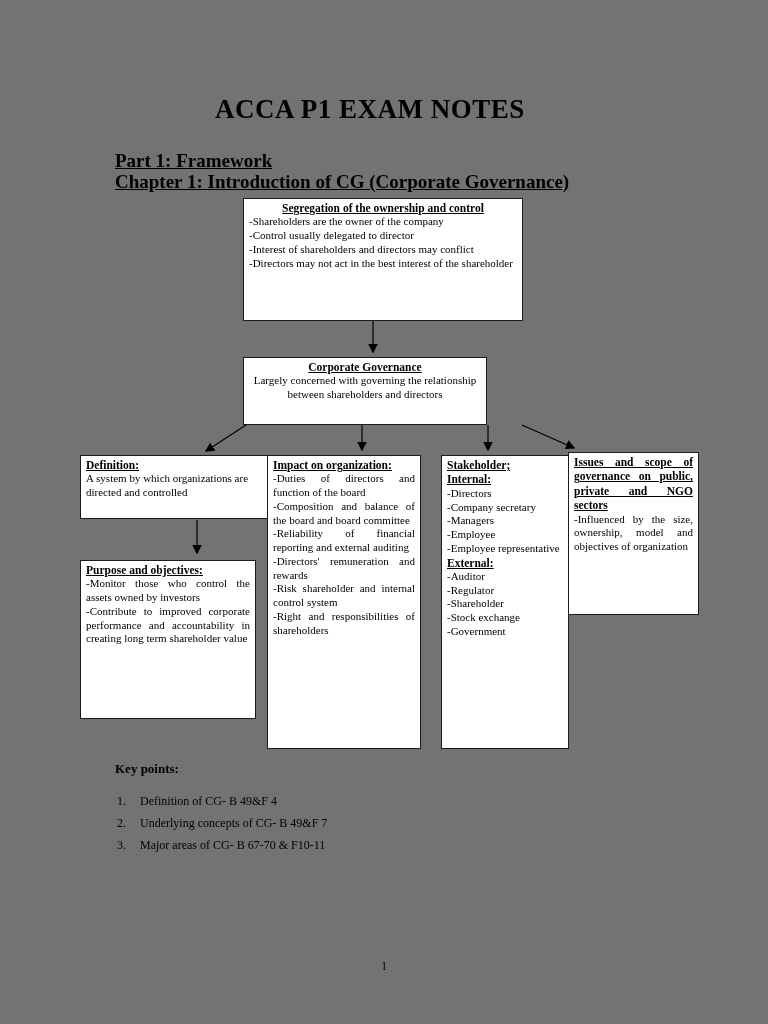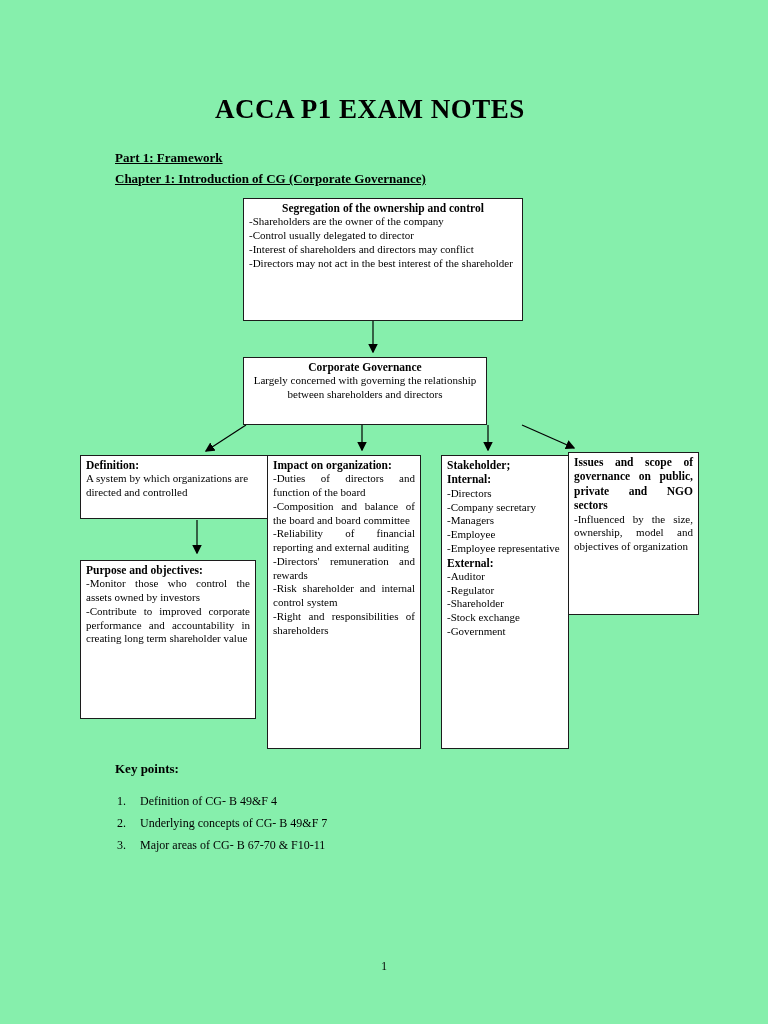--- a/index.html
+++ b/index.html
@@ -1,36 +1,36 @@
 <!DOCTYPE html>
 <html><head>
 <meta charset="utf-8">
 <style>
   html,body{margin:0;padding:0;background:#e9e9e9;}
   .page{
     position:relative;width:768px;height:1024px;margin:0 auto;
-    background:#86efac;color:#000;
+    background:#737373;color:#000;
     font-family:"Liberation Serif","DejaVu Serif",serif;
     overflow:hidden;
   }
   .doc-title{
     position:absolute;top:94px;left:0;width:740px;
     text-align:center;font-size:27px;font-weight:bold;letter-spacing:.5px;
   }
   .heading{
-    position:absolute;left:115px;font-size:13px;font-weight:bold;
+    position:absolute;left:115px;font-size:19px;font-weight:bold;
     text-decoration:underline;white-space:nowrap;
   }
   .part-heading{top:150px;}
   .chapter-heading{top:171px;}
   .box{
     position:absolute;border:1.5px solid #1c1c1c;background:#fff;
     padding:2px 5px;font-size:11px;line-height:1.25;box-sizing:border-box;
   }
-  .box-title{font-weight:bold;font-size:11.5px;}
+  .box-title{font-weight:bold;text-decoration:underline;font-size:11.5px;}
   .center{text-align:center;}
   .justify{text-align:justify;}
   .hang{padding-left:6px;text-indent:-6px;}
   .arrows{position:absolute;left:0;top:0;pointer-events:none;}
   .seg-box{left:243px;top:198px;width:280px;height:123px;}
   .cg-box{left:243px;top:357px;width:244px;height:68px;}
   .def-box{left:80px;top:455px;width:196px;height:64px;}
   .purpose-box{left:80px;top:560px;width:176px;height:159px;}
   .impact-box{left:267px;top:455px;width:154px;height:294px;}
   .stake-box{left:441px;top:455px;width:128px;height:294px;}

